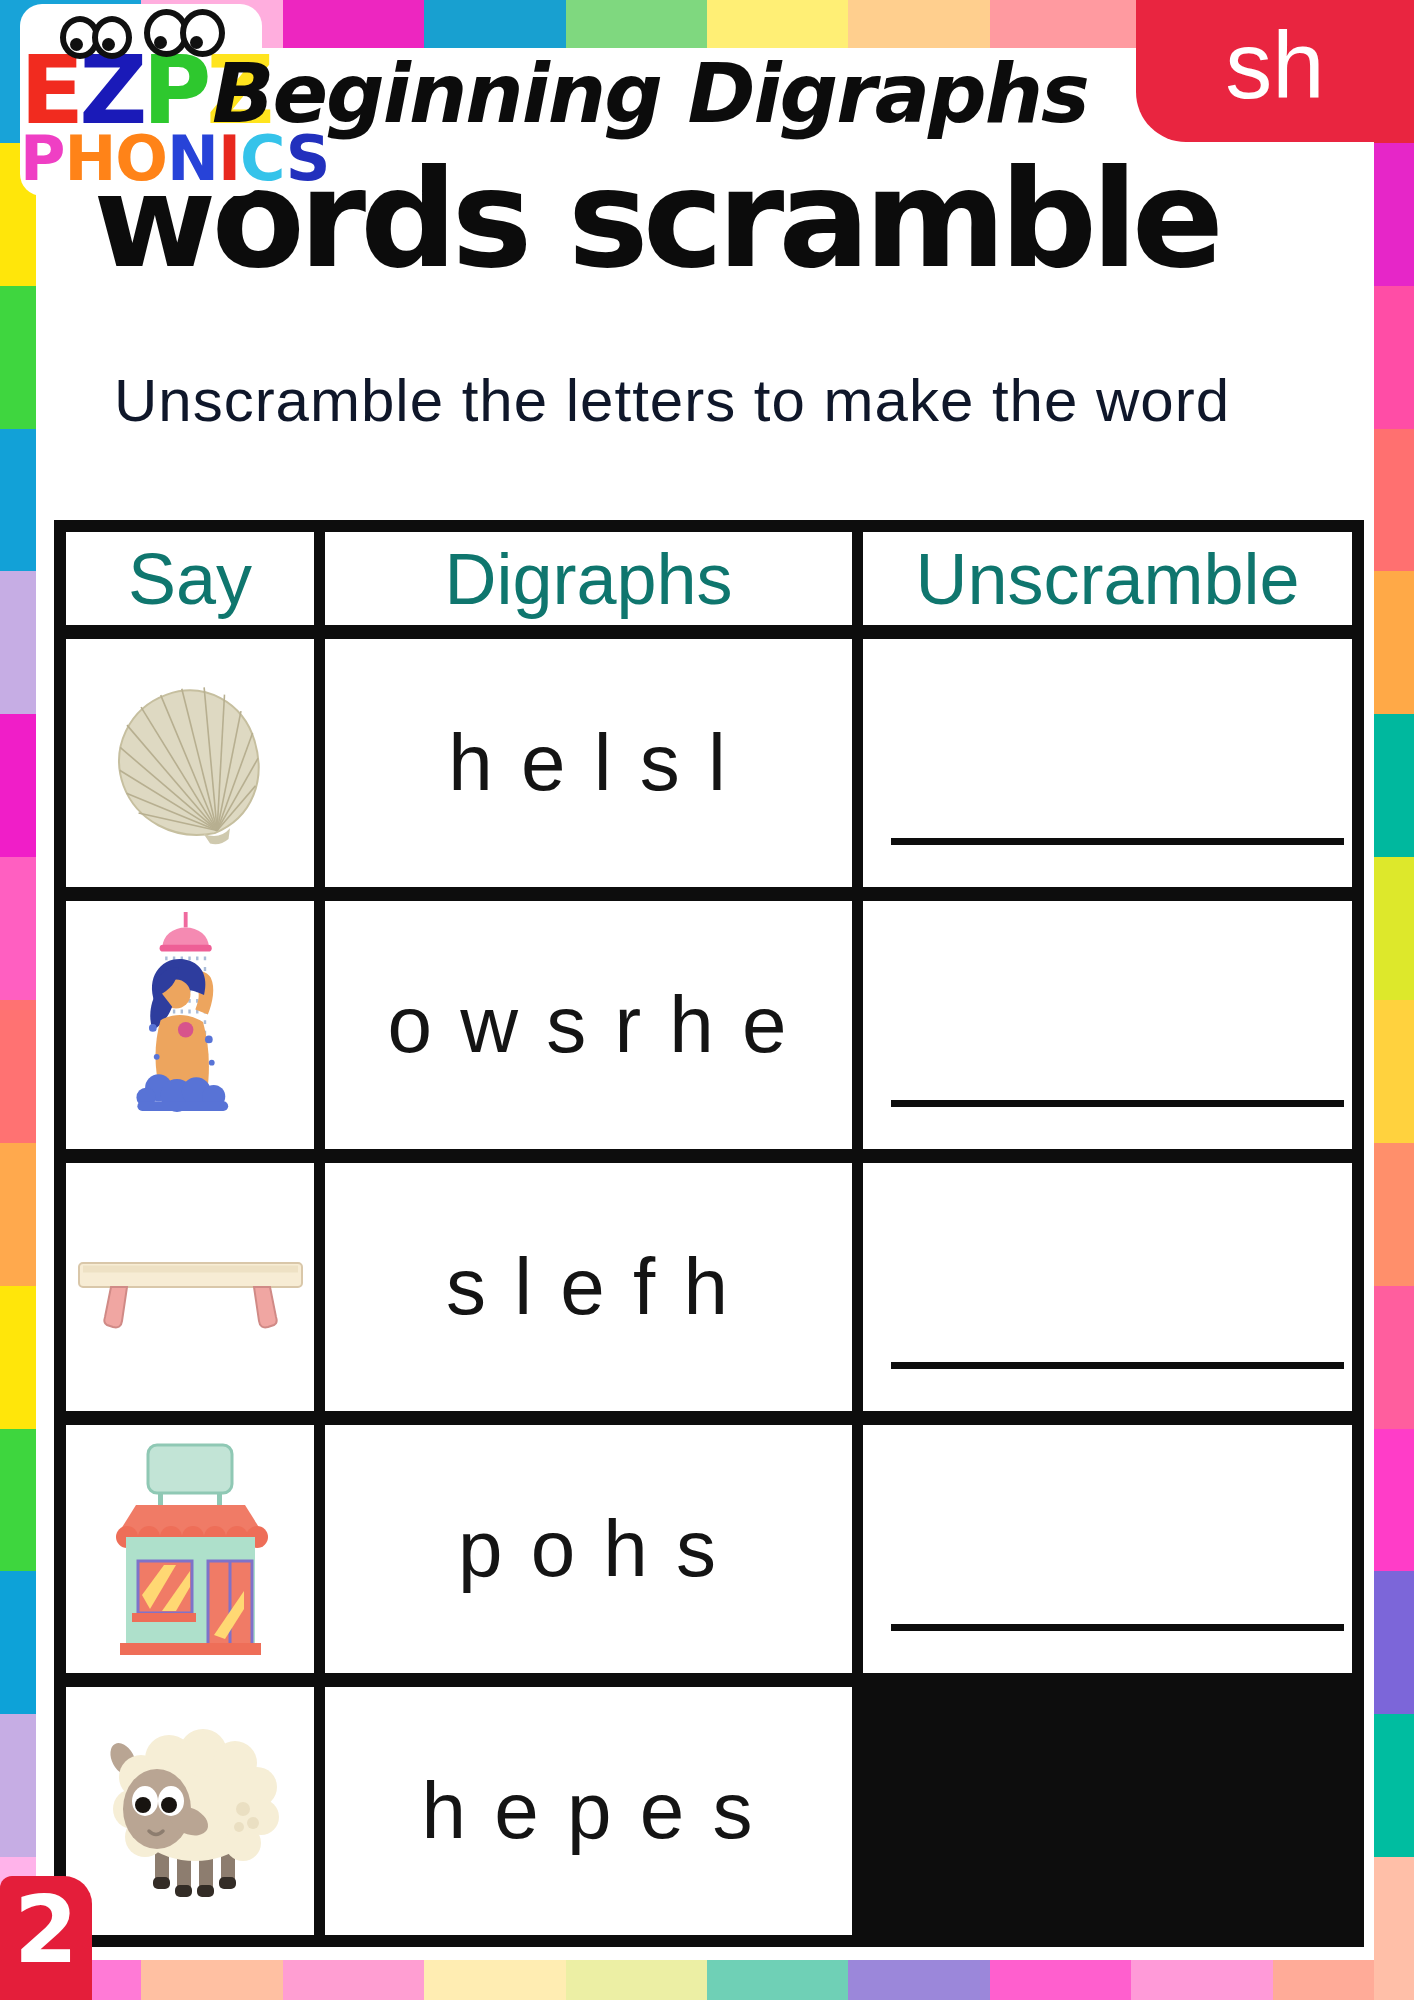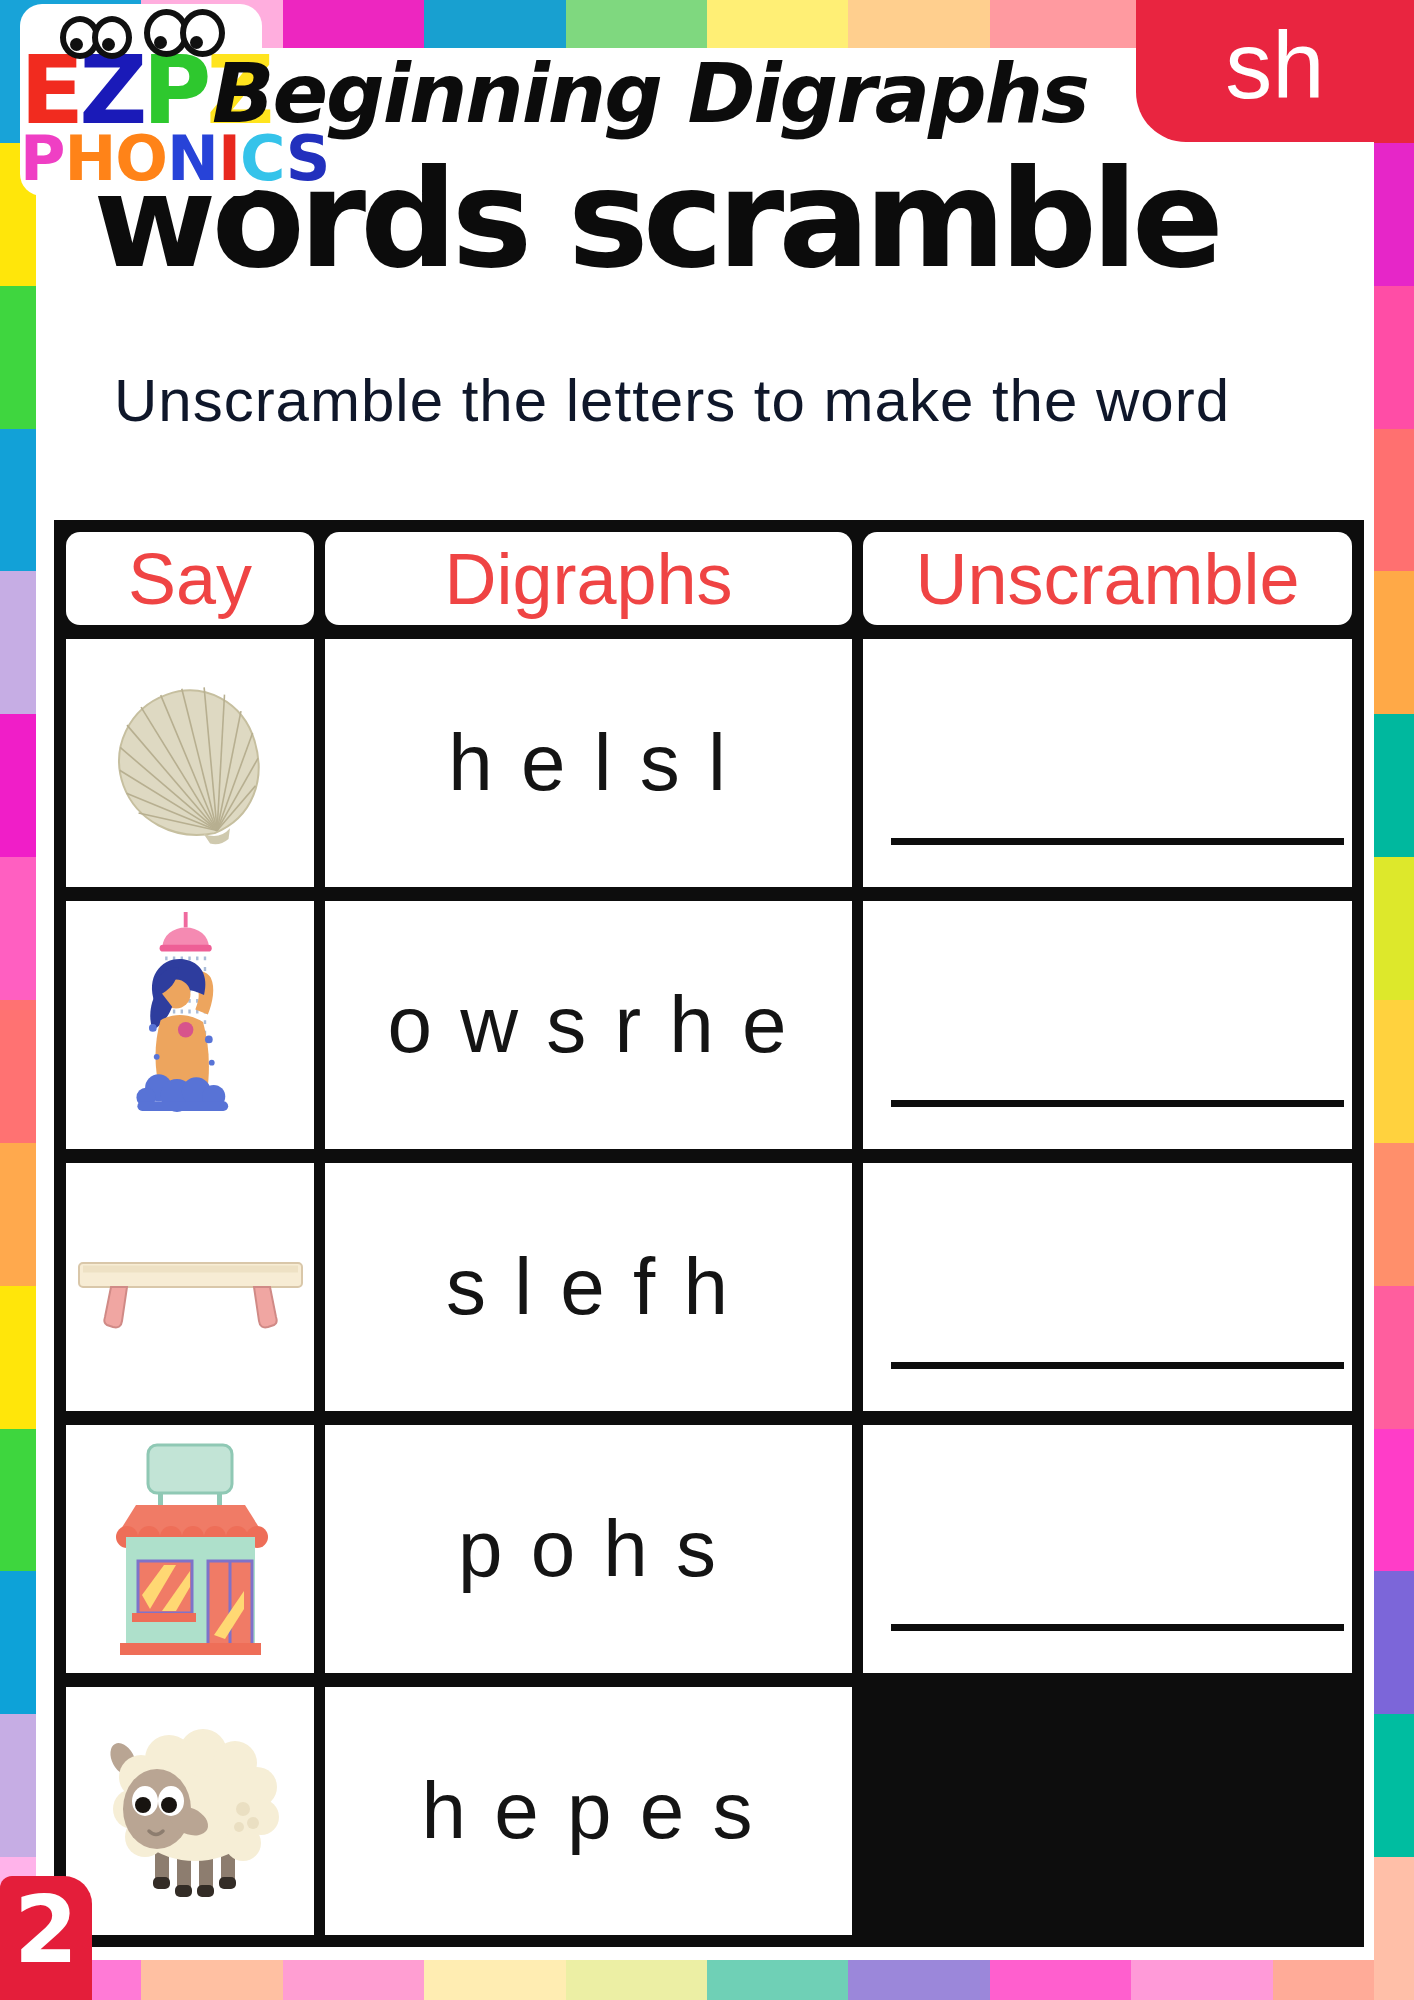--- a/index.html
+++ b/index.html
@@ -34,21 +34,21 @@
           font-family:"DejaVu Sans",sans-serif;font-style:italic;font-weight:bold;font-size:82px;letter-spacing:-2px;}
   .big-title{position:absolute;left:655px;top:140px;transform:translateX(-50%);z-index:2;color:#0c0c0c;
           font-family:"DejaVu Sans",sans-serif;font-weight:bold;font-size:136px;letter-spacing:-6px;white-space:nowrap;}
   .subtitle{position:absolute;left:672px;top:366px;transform:translateX(-50%);z-index:2;color:#0f172a;
           font-size:60px;letter-spacing:1px;white-space:nowrap;}
   
   .sheet{position:absolute;left:54px;top:520px;width:1310px;height:1427px;background:#0d0d0d;z-index:2;
          display:grid;grid-template-columns:248px 527px 1fr;grid-template-rows:93px repeat(5,248px);
          gap:14px 11px;padding:12px;box-sizing:border-box;}
   .cell{background:#fff;display:flex;align-items:center;justify-content:center;position:relative;overflow:hidden;}
-  .hcell{font-size:72px;color:#ef4444;border-radius:14px;}
+  .hcell{font-size:72px;color:#0f766e;}
   .letters{font-size:80px;color:#141414;letter-spacing:3px;white-space:nowrap;}
   .ans .blank{position:absolute;left:28px;right:8px;bottom:42px;height:7px;background:#0d0d0d;}
   .ans.last .blank{bottom:66px;}
   .site{position:absolute;right:6px;bottom:-6px;font-size:58px;color:#101010;white-space:nowrap;}
   
   .page-num{position:absolute;left:0;bottom:0;width:92px;height:124px;z-index:6;
             border-radius:12px 28px 0 0;display:flex;justify-content:center;}
   .page-num span{color:#fff;font-family:"DejaVu Sans",sans-serif;font-weight:bold;font-size:92px;line-height:1.2;}
   .say-img{display:block;}
 </style>

